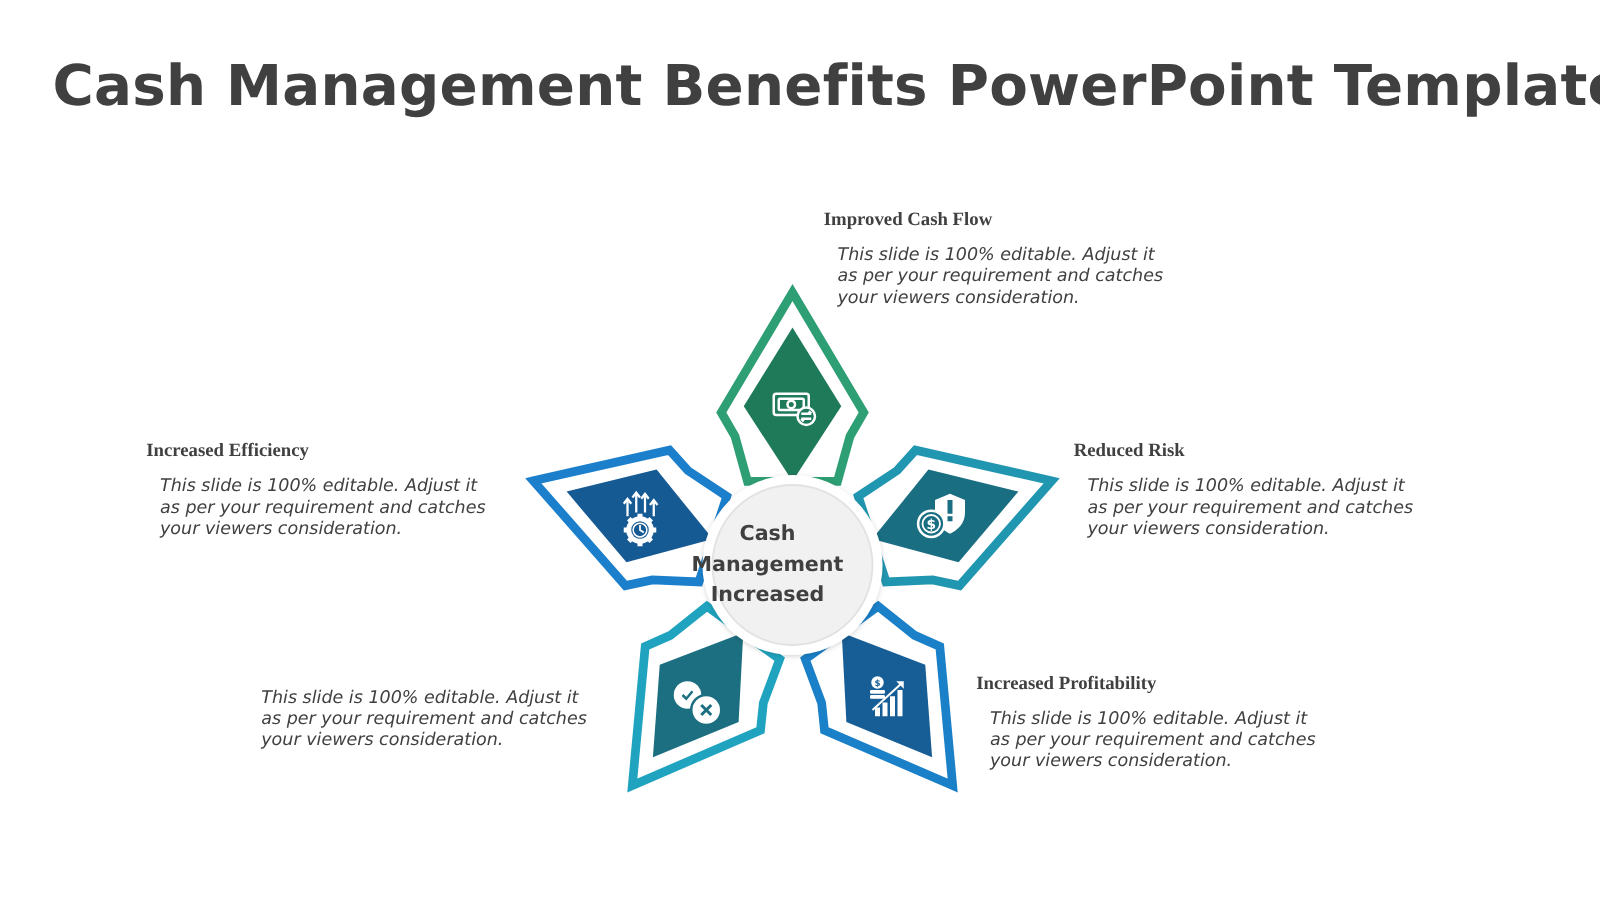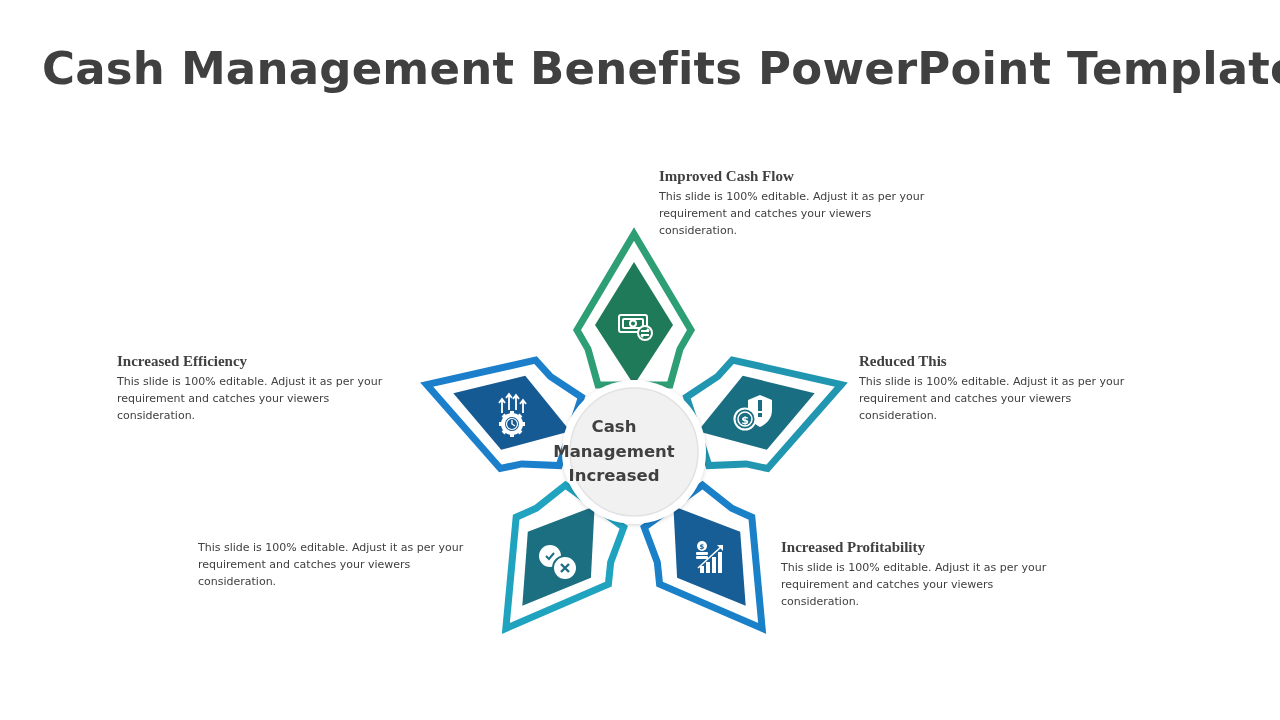--- a/index.html
+++ b/index.html
@@ -8,21 +8,21 @@
   .title { position: absolute; left: 42px; top: 42px; margin: 0;
            font-size: 45px; font-weight: bold; color: #404040; letter-spacing: 0.2px;
            font-family: "DejaVu Sans", sans-serif; white-space: nowrap; }
   .diagram { position: absolute; left: 0; top: 0; width: 1280px; height: 720px; }
   .center-label { position: absolute; left: 544px; top: 382px; width: 140px; height: 140px;
                   display: flex; flex-direction: column; align-items: center; justify-content: center;
                   text-align: center; font-size: 16.5px; font-weight: bold; color: #404040; line-height: 1.5; }
   .callout { position: absolute; width: 290px; }
   .callout.left { text-align: left; }
   .callout .h { font-size: 15px; font-weight: bold; color: #404040; margin: 0 0 3px 0; white-space: nowrap; font-family: Liberation Serif, serif; }
-  .callout .d { font-size: 11px; color: #404040; line-height: 17px; margin: 0; }
+  .callout .d { font-size: 14px; font-style: italic; color: #404040; line-height: 17px; margin: 11px; }
 </style>
 </head>
 <body>
 
 <h1 class="title">Cash Management Benefits PowerPoint Template</h1>
 
 <svg class="diagram" viewBox="0 0 1280 720" xmlns="http://www.w3.org/2000/svg">
   <defs>
 
     <g id="arm-outline">
@@ -121,21 +121,21 @@
   <span>Management</span>
   <span>Increased</span>
 </div>
 
 <div class="callout" style="left:659px; top:168px;">
   <p class="h">Improved Cash Flow</p>
   <p class="d">This slide is 100% editable. Adjust it as per your requirement and catches your viewers consideration.</p>
 </div>
 
 <div class="callout" style="left:859px; top:353px;">
-  <p class="h">Reduced This</p>
+  <p class="h">Reduced Risk</p>
   <p class="d">This slide is 100% editable. Adjust it as per your requirement and catches your viewers consideration.</p>
 </div>
 
 <div class="callout" style="left:781px; top:539px;">
   <p class="h">Increased Profitability</p>
   <p class="d">This slide is 100% editable. Adjust it as per your requirement and catches your viewers consideration.</p>
 </div>
 
 <div class="callout left" style="left:198px; top:539px;">
   <p class="d">This slide is 100% editable. Adjust it as per your requirement and catches your viewers consideration.</p>

